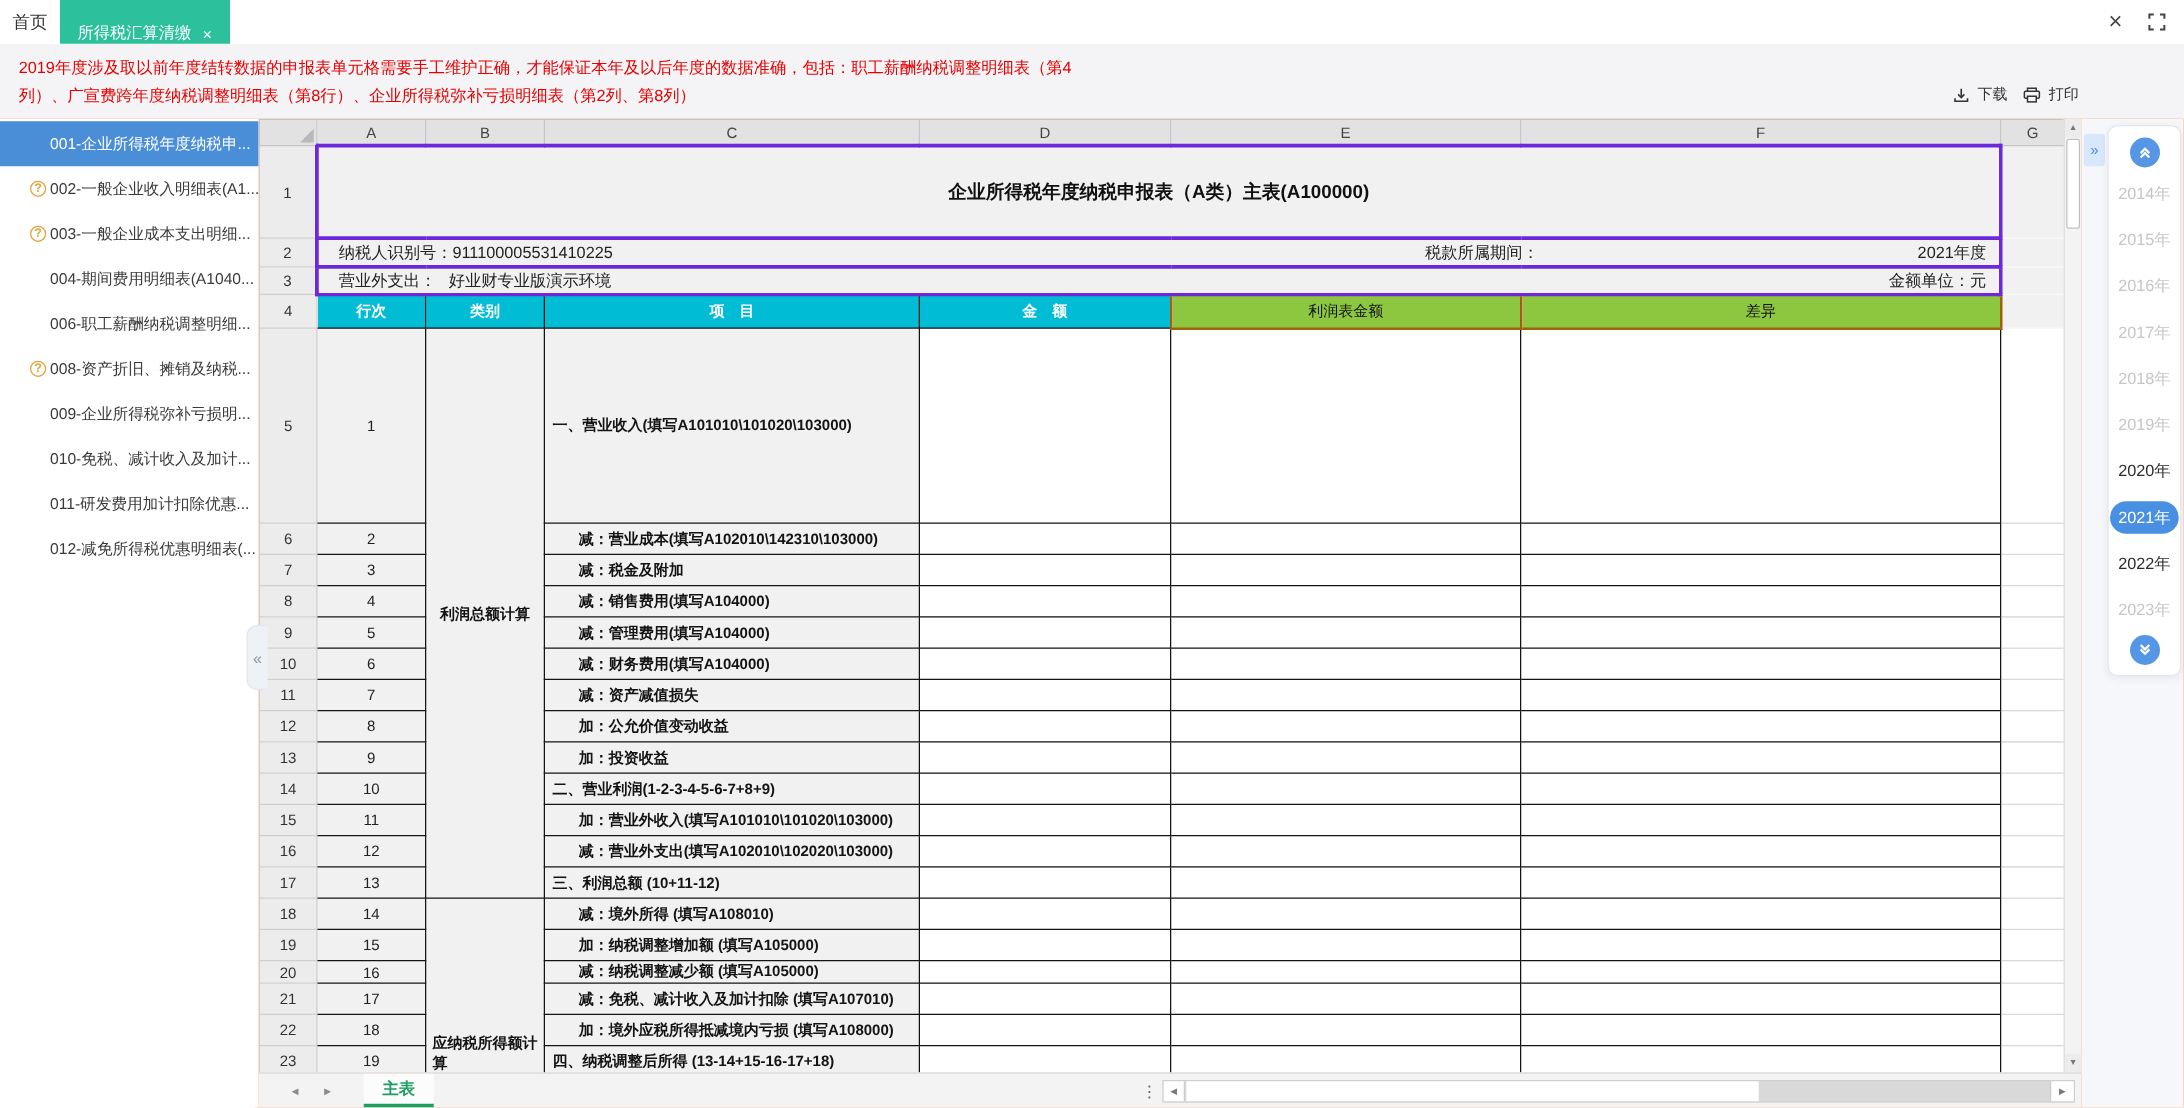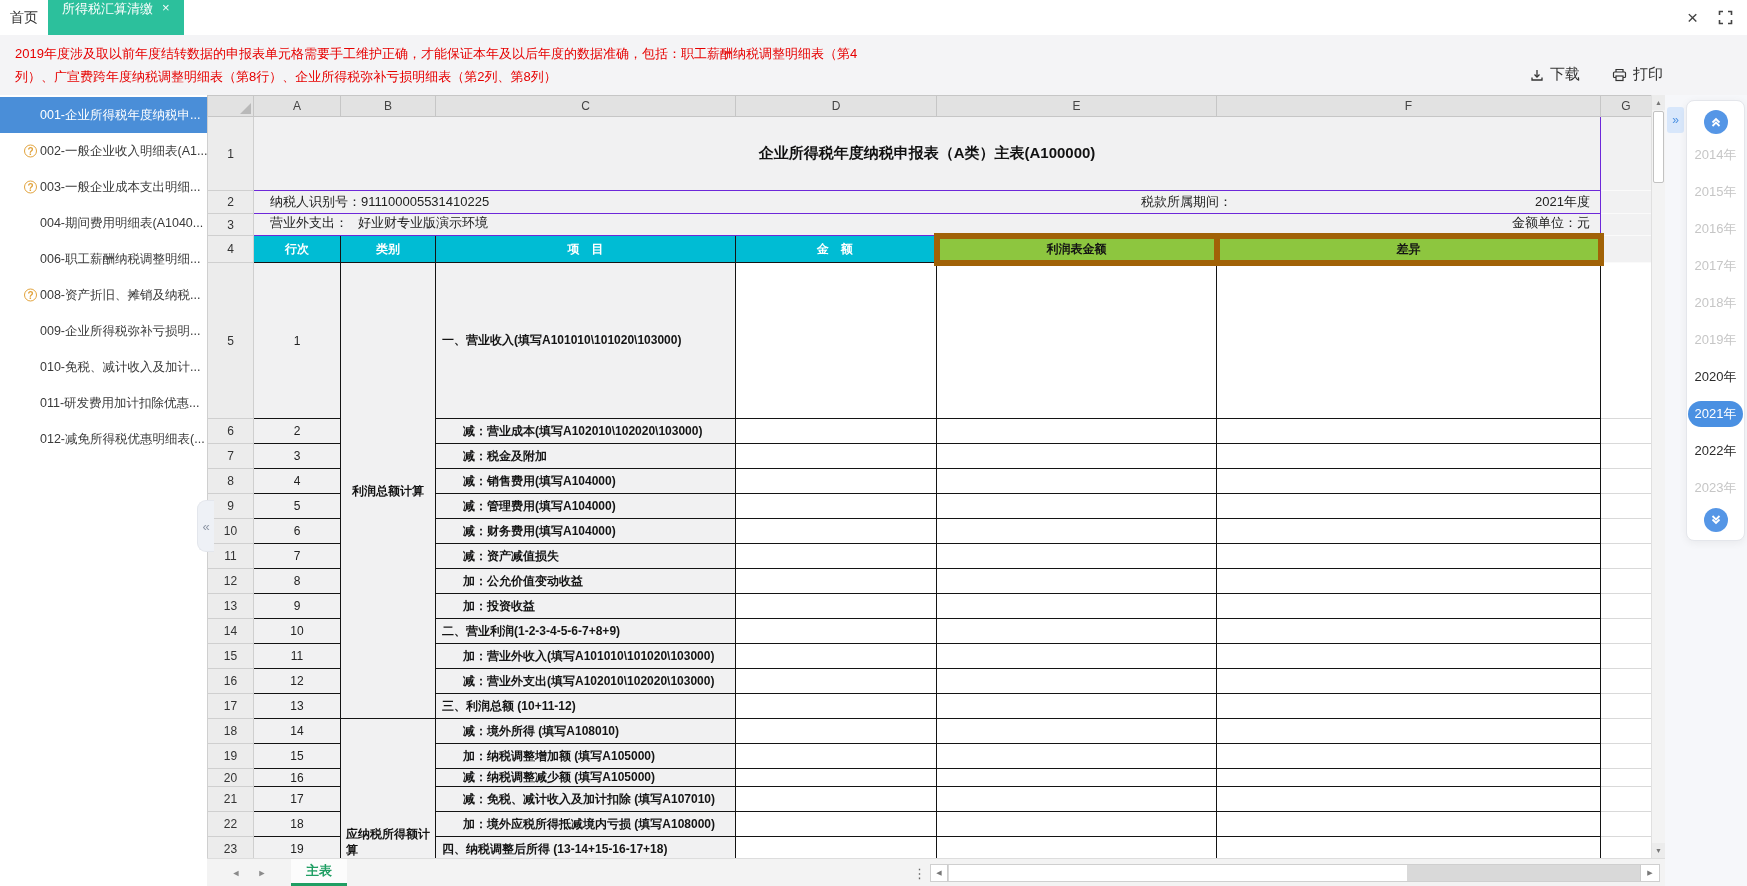--- a/index.html
+++ b/index.html
@@ -2,30 +2,30 @@
 <html><head>
 <meta charset="utf-8">
 <style>
   * { box-sizing: border-box; margin: 0; padding: 0; }
   body { font-family: "Liberation Sans", sans-serif; background:#fff; }
   .app { position:relative; width:1747px; height:886px; overflow:hidden; background:#fff; }
 
   
   .topbar { position:absolute; top:0; left:0; right:0; height:35px; background:#fff; display:flex; align-items:stretch; z-index:10; }
   .tab-home { width:48px; display:flex; align-items:center; justify-content:center; font-size:14px; color:#333; cursor:pointer; }
-  .tab-active { background:#2cc09c; color:#fff; font-size:13px; display:flex; align-items:flex-start; padding:0 14px; gap:9px; cursor:pointer; }
+  .tab-active { background:#2cc09c; color:#fff; font-size:13px; display:flex; align-items:flex-end; padding:0 14px; gap:9px; cursor:pointer; }
   .tab-close { font-size:13px; opacity:.95; cursor:pointer; }
   .win-icons { position:absolute; right:14px; top:0; height:35px; display:flex; align-items:center; gap:20px; color:#333; }
   .win-x { font-size:19px; line-height:1; cursor:pointer; color:#444; }
   .win-full { display:flex; cursor:pointer; }
 
   
   .warnbar { position:absolute; top:35px; left:0; right:0; height:60px; background:#f4f4f6; box-shadow:0 1px 2px rgba(0,0,0,.07); }
   .warn-text { position:absolute; left:15px; top:7px; width:1370px; color:#e60000; font-size:13px; line-height:23px; }
-  .toolbar { position:absolute; right:84px; bottom:11px; display:flex; gap:32px; color:#333; font-size:15px; }
+  .toolbar { position:absolute; right:84px; bottom:11px; display:flex; gap:12px; color:#333; font-size:12px; }
   .tool { display:flex; align-items:center; gap:6px; cursor:pointer; }
 
   
   .main { position:absolute; top:95px; left:0; right:0; bottom:0; display:flex; background:#f97316; }
 
   
   .sidebar { width:207px; flex:none; background:#fff; padding-top:2px; overflow:hidden; }
   .sb-item { height:36px; display:flex; align-items:center; padding-left:40px; font-size:12.5px; color:#3a3a3a; position:relative; white-space:nowrap; overflow:hidden; cursor:pointer; }
   .sb-item.sel { background:#4a8ed8; color:#fff; }
   .q { position:absolute; left:24px; top:50%; transform:translateY(-50%); width:13px; height:13px; border:1px solid #e2a33c; color:#e2a33c; border-radius:50%; font-size:10px; line-height:12px; text-align:center; font-weight:700; }
@@ -33,25 +33,25 @@
 
   
   .sheet { flex:1; position:relative; min-width:0; }
   .grid-wrap { position:absolute; top:0; left:0; right:14px; bottom:28px; overflow:hidden; background:#f1f1f2; }
   table.grid { border-collapse:collapse; table-layout:fixed; width:1444px; }
   td { padding:0; font-size:12px; overflow:hidden; }
   .corner { background:#e2e2e2; border:1px solid #c6c6c6; position:relative; }
   .corner:after { content:""; position:absolute; right:2px; bottom:2px; border-left:11px solid transparent; border-bottom:11px solid #b9b9b9; }
   .hd { background:#e2e2e2; border:1px solid #c6c6c6; color:#444; text-align:center; }
   .rh { background:#ececec; border:1px solid #cfcfcf; color:#333; text-align:center; }
-  .info { background:#f1f1f2; border:1px solid #6d28d9; position:relative; font-size:13px; color:#222; }
+  .info { background:#f1f1f2; border:3px solid #6d28d9; position:relative; font-size:13px; color:#222; }
   .title-cell { text-align:center; font-weight:700; font-size:15px; color:#111; }
   .pos { position:absolute; top:50%; transform:translateY(-50%); white-space:nowrap; }
   .th-c { background:#00bcd4; color:#fff; font-weight:700; text-align:center; border:1px solid #141414; }
-  .th-g { background:#8dc63f; color:#141414; font-weight:700; text-align:center; border:6px solid #a16207; }
+  .th-g { background:#8dc63f; color:#141414; font-weight:400; text-align:center; border:2px solid #a16207; }
   .lab { background:#f1f1f2; border:1px solid #141414; text-align:center; color:#222; }
   .item { text-align:left; font-weight:700; color:#141414; padding-left:6px; }
   .item.ind { padding-left:27px; }
   .cat { font-weight:700; color:#141414; line-height:16px; padding:0 5px; }
   .cat.bottom { vertical-align:bottom; padding-bottom:3px; text-align:left;margin-left:44px; }
   .val { background:#fff; border:1px solid #141414; }
   .gcell { background:#fff; border:1px solid #d9d9d9; }
   .gtop { background:#f1f1f2; border:1px solid #fafafa; }
 
   
@@ -234,21 +234,21 @@
                 <td class="lab cat" rowspan="13">利润总额计算</td>
                 <td class="lab item">一、营业收入(填写A101010\101020\103000)</td>
                 <td class="val"></td>
                 <td class="val"></td>
                 <td class="val"></td>
                 <td class="gcell"></td>
               </tr>
               <tr style="height: 25px;">
                 <td class="rh">6</td>
                 <td class="lab">2</td>
-                <td class="lab item ind">减：营业成本(填写A102010\102020\103000)</td>
+                <td class="lab item ind">减：营业成本(填写A102010\142310\103000)</td>
                 <td class="val"></td>
                 <td class="val"></td>
                 <td class="val"></td>
                 <td class="gcell"></td>
               </tr>
               <tr style="height: 25px;">
                 <td class="rh">7</td>
                 <td class="lab">3</td>
                 <td class="lab item ind">减：税金及附加</td>
                 <td class="val"></td>

